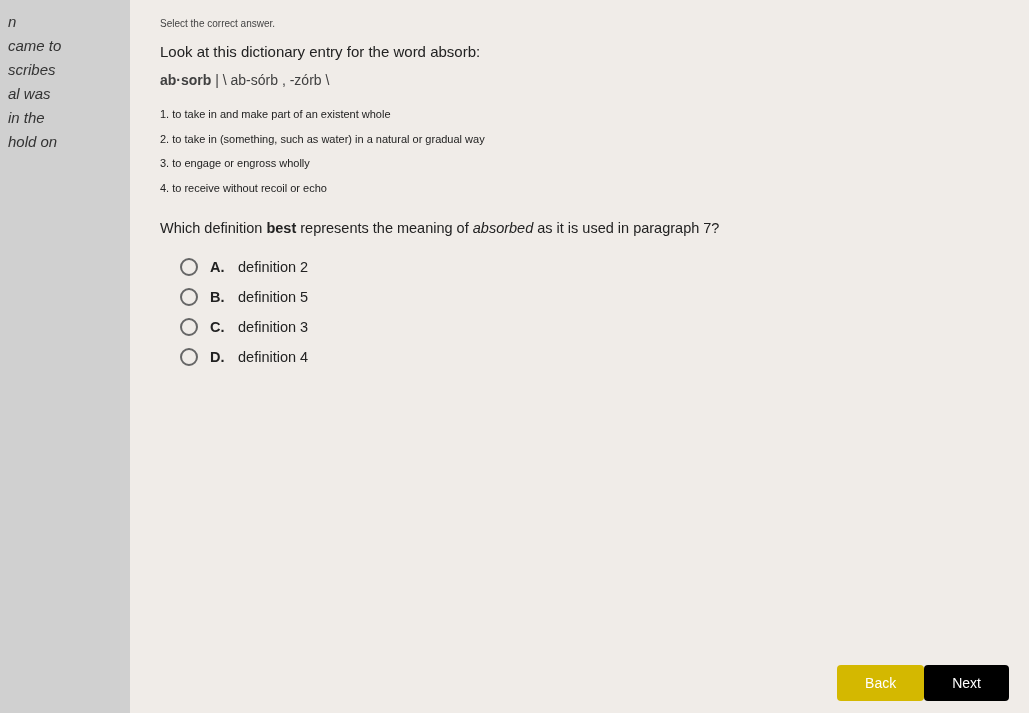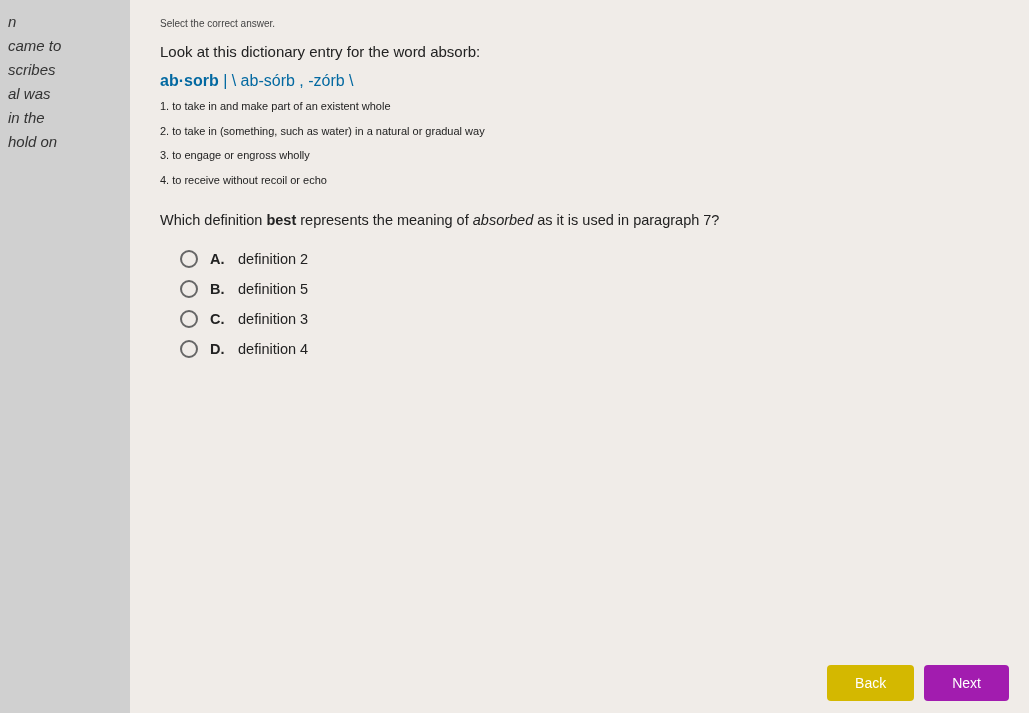--- a/index.html
+++ b/index.html
@@ -60,23 +60,23 @@
     }
 
     .prompt {
       font-size: 15px;
       color: #222;
       margin-bottom: 12px;
       font-weight: normal;
     }
 
     .dictionary-entry {
-      font-size: 16px;
-      color: #0369a1;
-      margin-bottom: 8px;
+      font-size: 14px;
+      color: #404040;
+      margin-bottom: 18px;
       font-weight: bold;
     }
 
     .dictionary-entry .pronunciation {
       font-weight: normal;
       font-style: normal;
     }
 
     .definitions-list {
       list-style: none;
@@ -139,35 +139,34 @@
     .option-letter {
       font-weight: bold;
       min-width: 16px;
     }
 
     .bottom-buttons {
       position: absolute;
       bottom: 12px;
       right: 20px;
       display: flex;
-      gap: 10px;
     }
 
     .btn-yellow {
       background: #d4b800;
       color: #fff;
       border: none;
       padding: 10px 28px;
       font-size: 14px;
       border-radius: 4px;
       cursor: pointer;
     }
 
     .btn-blue {
-      background: #a21caf;
+      background: #000000;
       color: #fff;
       border: none;
       padding: 10px 28px;
       font-size: 14px;
       border-radius: 4px;
       cursor: pointer;
     }
   </style>
 </head>
 <body>

